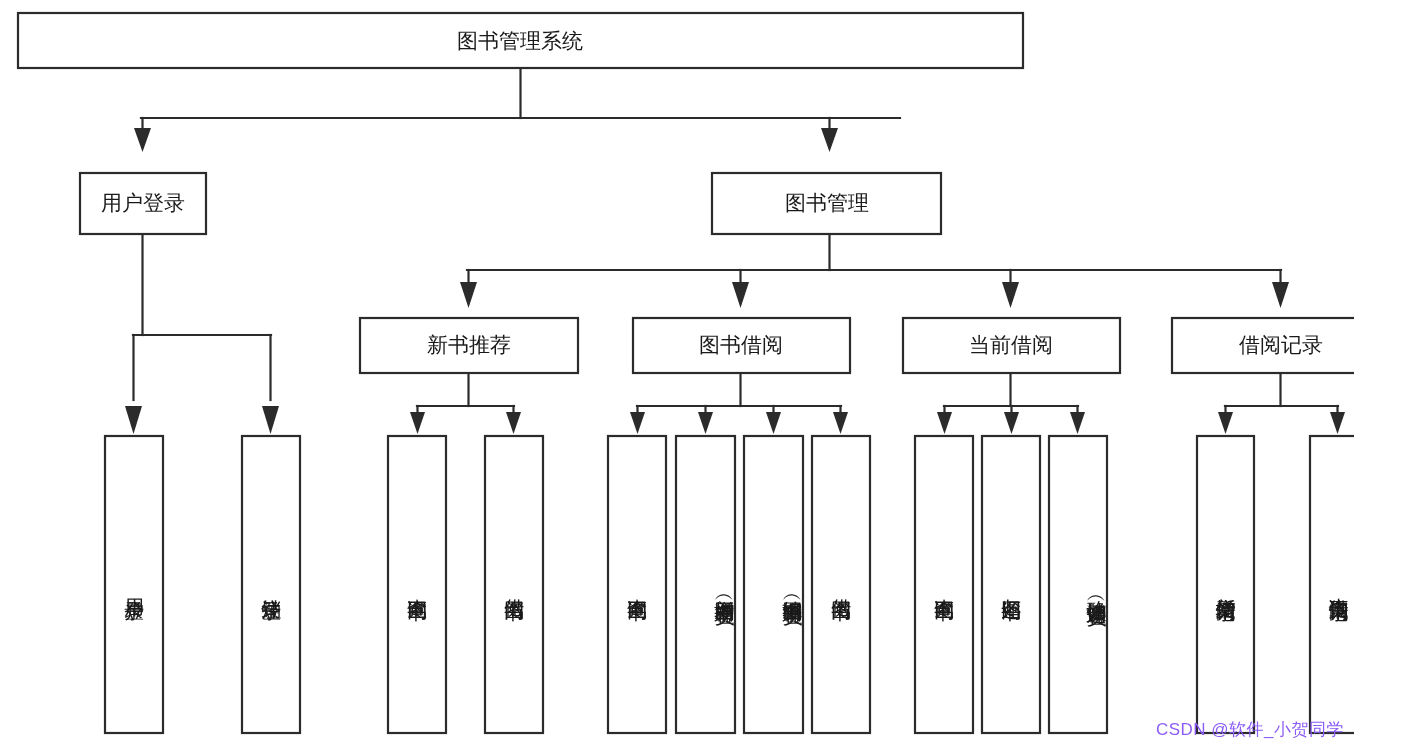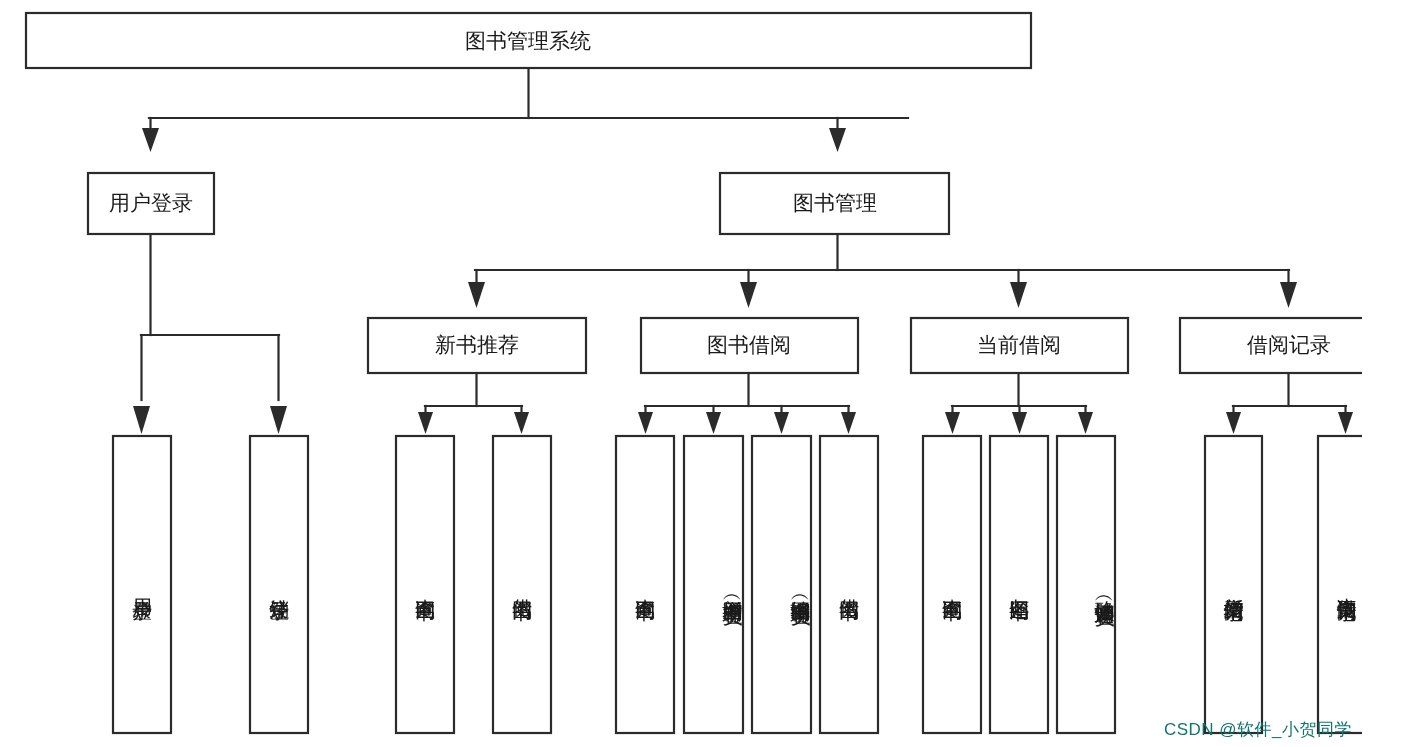--- a/index.html
+++ b/index.html
@@ -10,21 +10,20 @@
   }
   body {
     font-family: "Liberation Sans", "DejaVu Sans", sans-serif;
   }
   #canvas {
     position: relative;
     width: 1354px;
     height: 747px;
     background: #ffffff;
     overflow: hidden;
-    margin-left: 8px;
   }
   svg.diagram {
     position: absolute;
     top: 0;
     left: 0;
     width: 1405px;
     height: 747px;
   }
   .node-box {
     fill: #ffffff;
@@ -62,21 +61,21 @@
     letter-spacing: 1px;
     white-space: nowrap;
     pointer-events: none;
   }
   .watermark {
     position: absolute;
     right: 10px;
     bottom: 6px;
     font-family: "Liberation Sans", "DejaVu Sans", sans-serif;
     font-size: 17px;
-    color: #0f766e;
+    color: #8b5cf6;
     letter-spacing: 0.5px;
     white-space: nowrap;
   }
 </style>
 </head>
 <body>
 
 <div id="canvas">
 
   <svg class="diagram" viewBox="0 0 1405 747">

